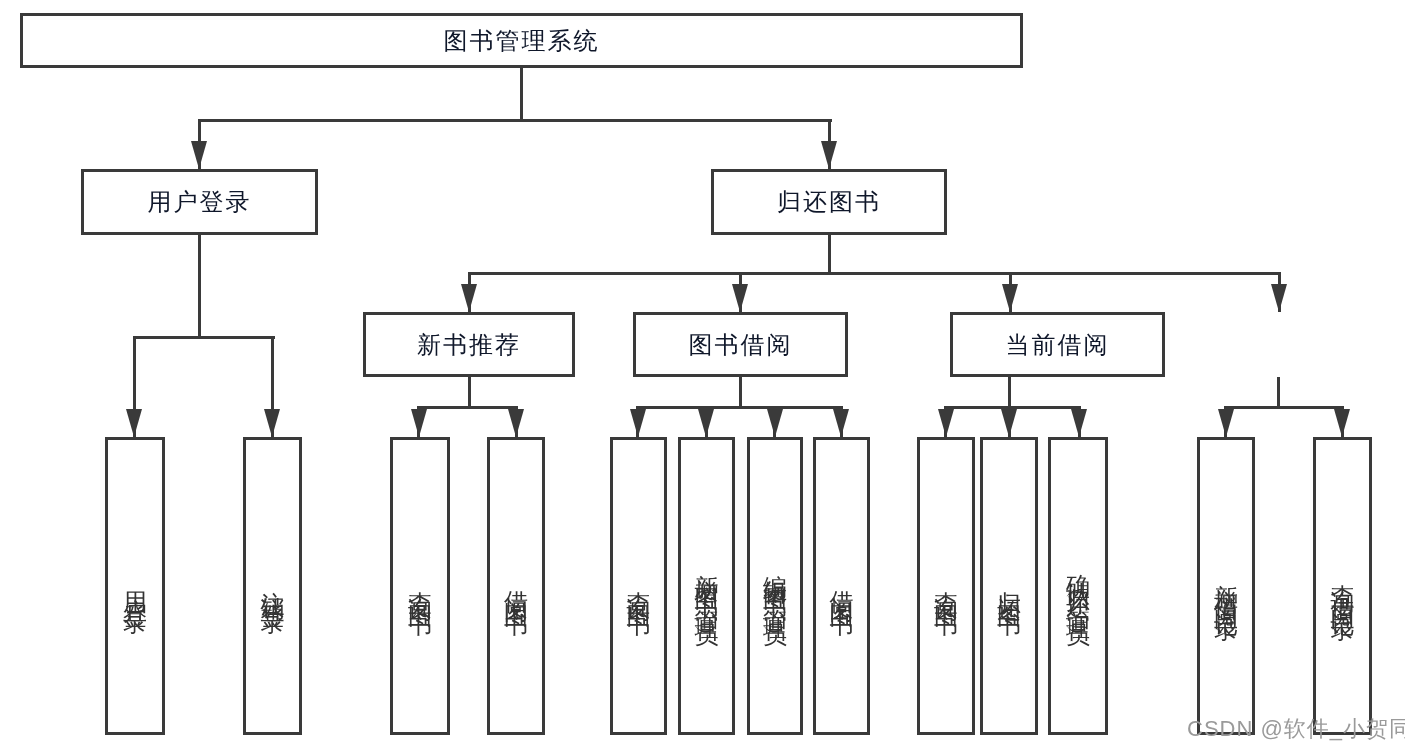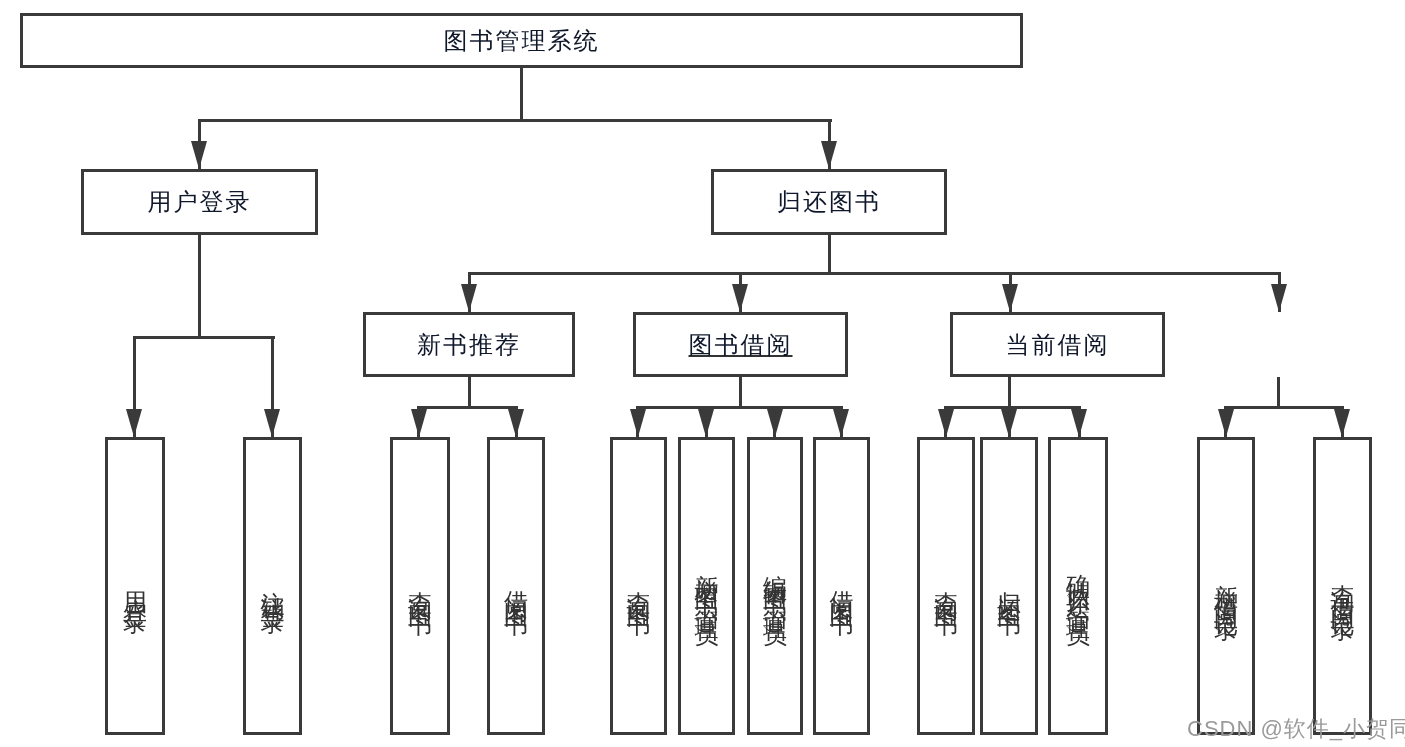--- a/index.html
+++ b/index.html
@@ -109,21 +109,21 @@
   <div class="line" style="left:1009px; top:272px; width:3px; height:40px;"></div>
   <div class="line" style="left:1278px; top:272px; width:3px; height:40px;"></div>
   <div class="arrowhead" style="left:461px; top:284px;"></div>
   <div class="arrowhead" style="left:732px; top:284px;"></div>
   <div class="arrowhead" style="left:1002px; top:284px;"></div>
   <div class="arrowhead" style="left:1271px; top:284px;"></div>
 
   <div class="node" style="left:363px; top:312px; width:212px; height:65px;">
     <span class="hlabel">新书推荐</span>
   </div>
-  <div class="node" style="left:633px; top:312px; width:215px; height:65px;text-decoration:underline;">
+  <div class="node" style="left:633px; top:312px; width:215px; height:65px;">
     <span class="hlabel">图书借阅</span>
   </div>
   <div class="node" style="left:950px; top:312px; width:215px; height:65px;">
     <span class="hlabel">当前借阅</span>
   </div>
 
   <div class="line" style="left:468px; top:377px; width:3px; height:29px;"></div>
   <div class="line" style="left:417px; top:406px; width:101px; height:3px;"></div>
   <div class="line" style="left:417px; top:406px; width:3px; height:31px;"></div>
   <div class="line" style="left:515px; top:406px; width:3px; height:31px;"></div>

